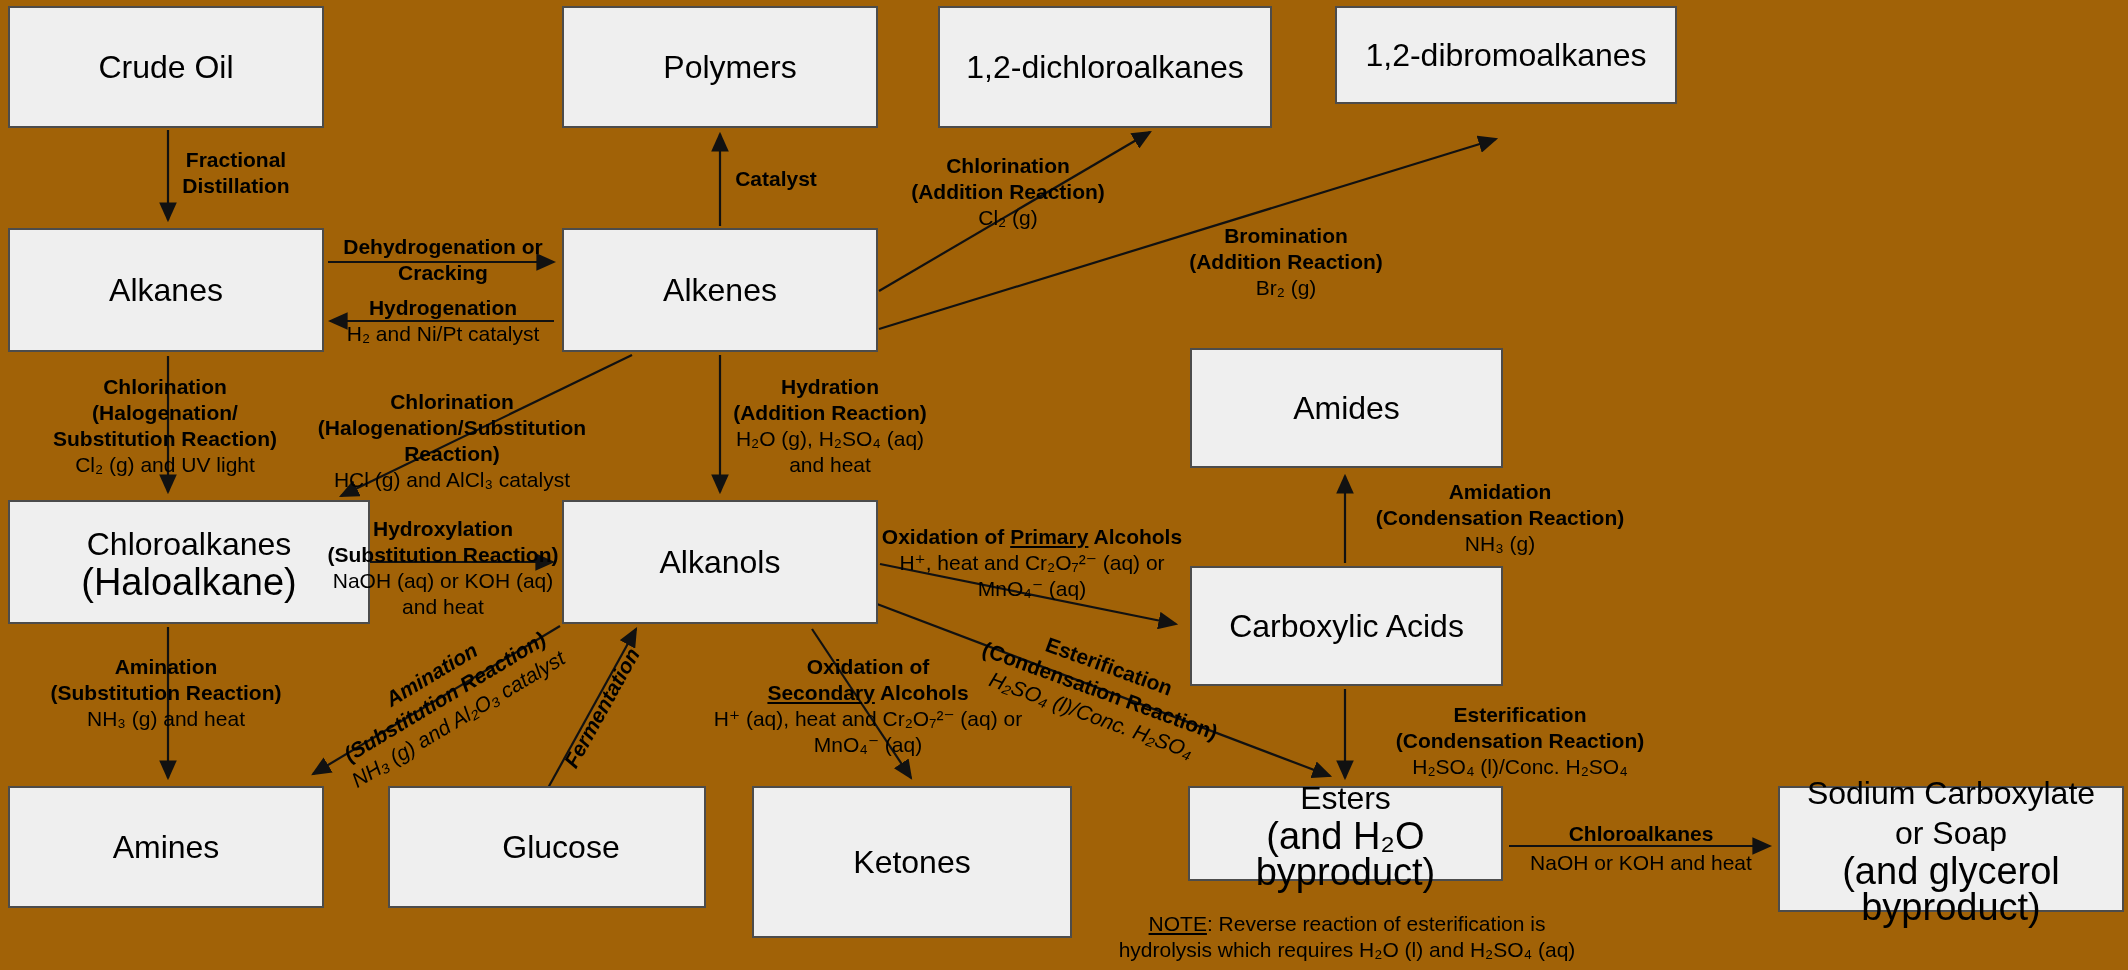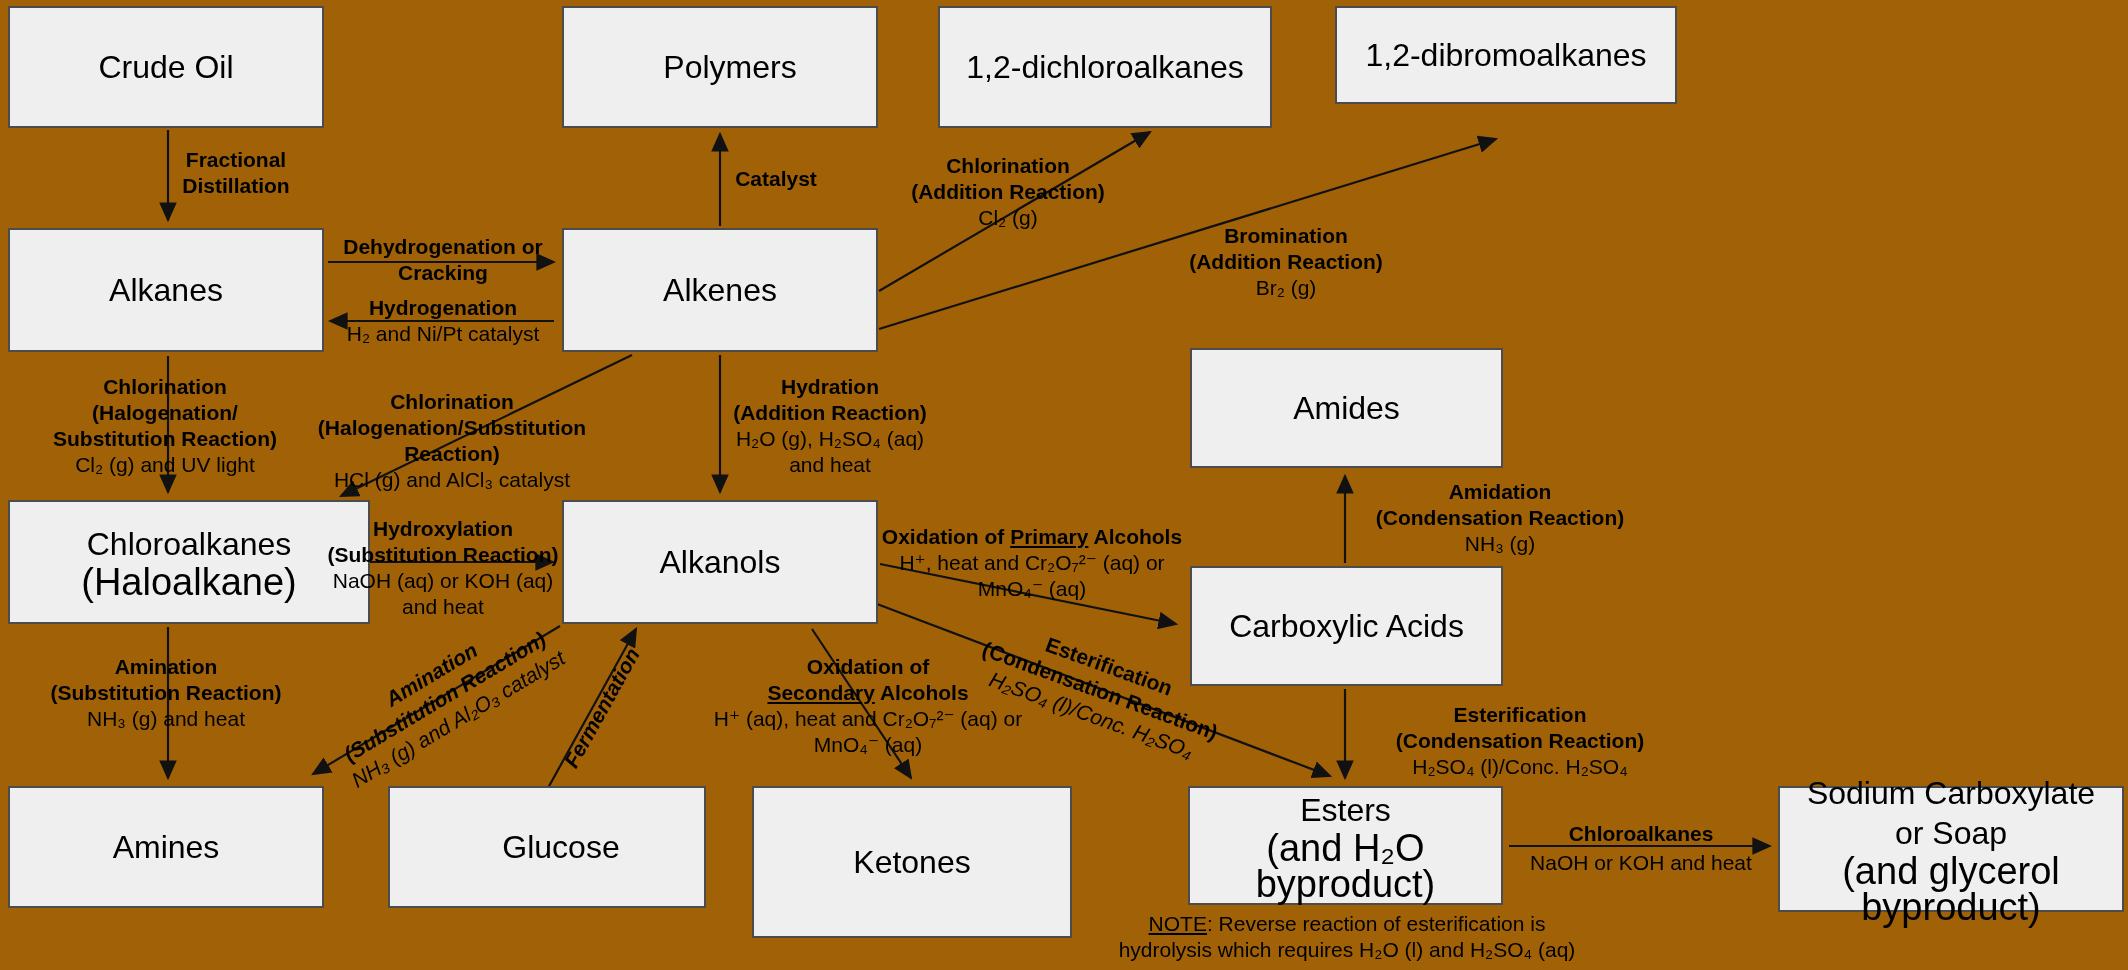--- a/index.html
+++ b/index.html
@@ -94,21 +94,21 @@
   </div>
   <div class="node" style="left:8px;top:786px;width:316px;height:122px;">
     <div class="main">Amines</div>
   </div>
   <div class="node" style="left:388px;top:786px;width:318px;height:122px;padding-left:28px;">
     <div class="main">Glucose</div>
   </div>
   <div class="node" style="left:752px;top:786px;width:320px;height:152px;">
     <div class="main">Ketones</div>
   </div>
-  <div class="node" style="left:1188px;top:786px;width:315px;height:119px;">
+  <div class="node" style="left:1188px;top:786px;width:315px;height:95px;">
     <div class="main">Esters</div>
     <div class="sub">(and H₂O byproduct)</div>
   </div>
   <div class="node" style="left:1778px;top:786px;width:346px;height:126px;">
     <div class="main">Sodium Carboxylate</div>
     <div class="main">or Soap</div>
     <div class="sub">(and glycerol byproduct)</div>
   </div>
 
   <div class="lbl" style="left:236px;top:147px;">

